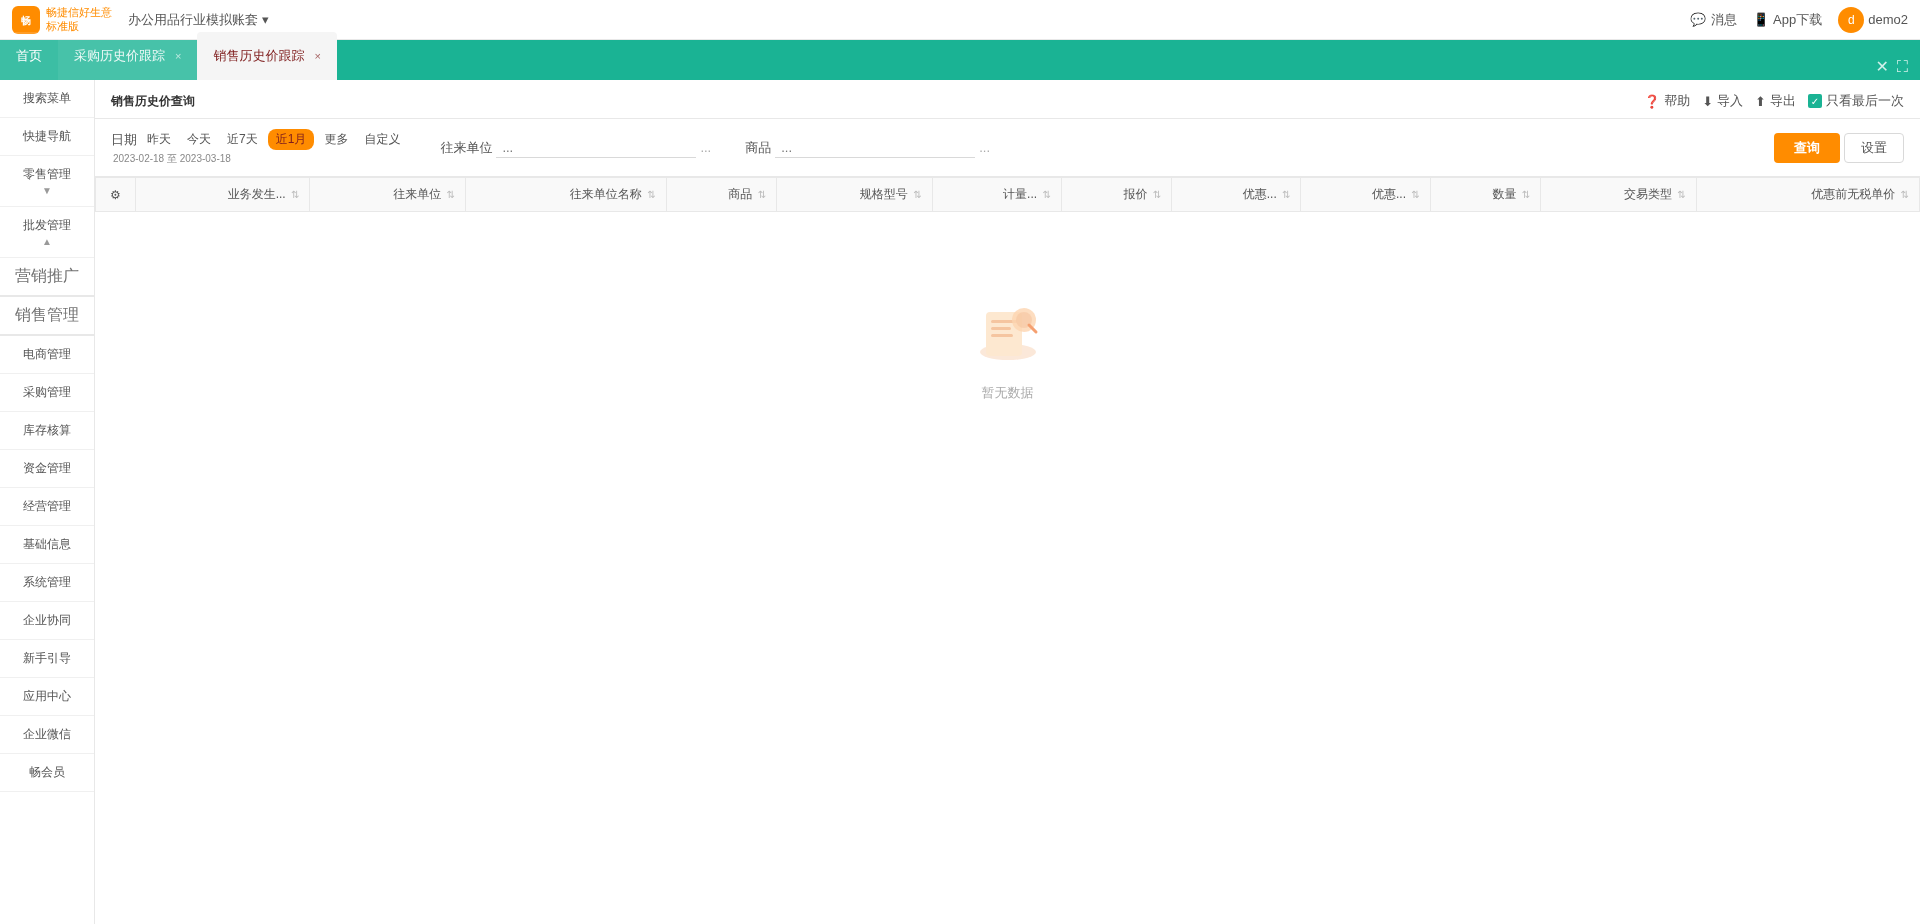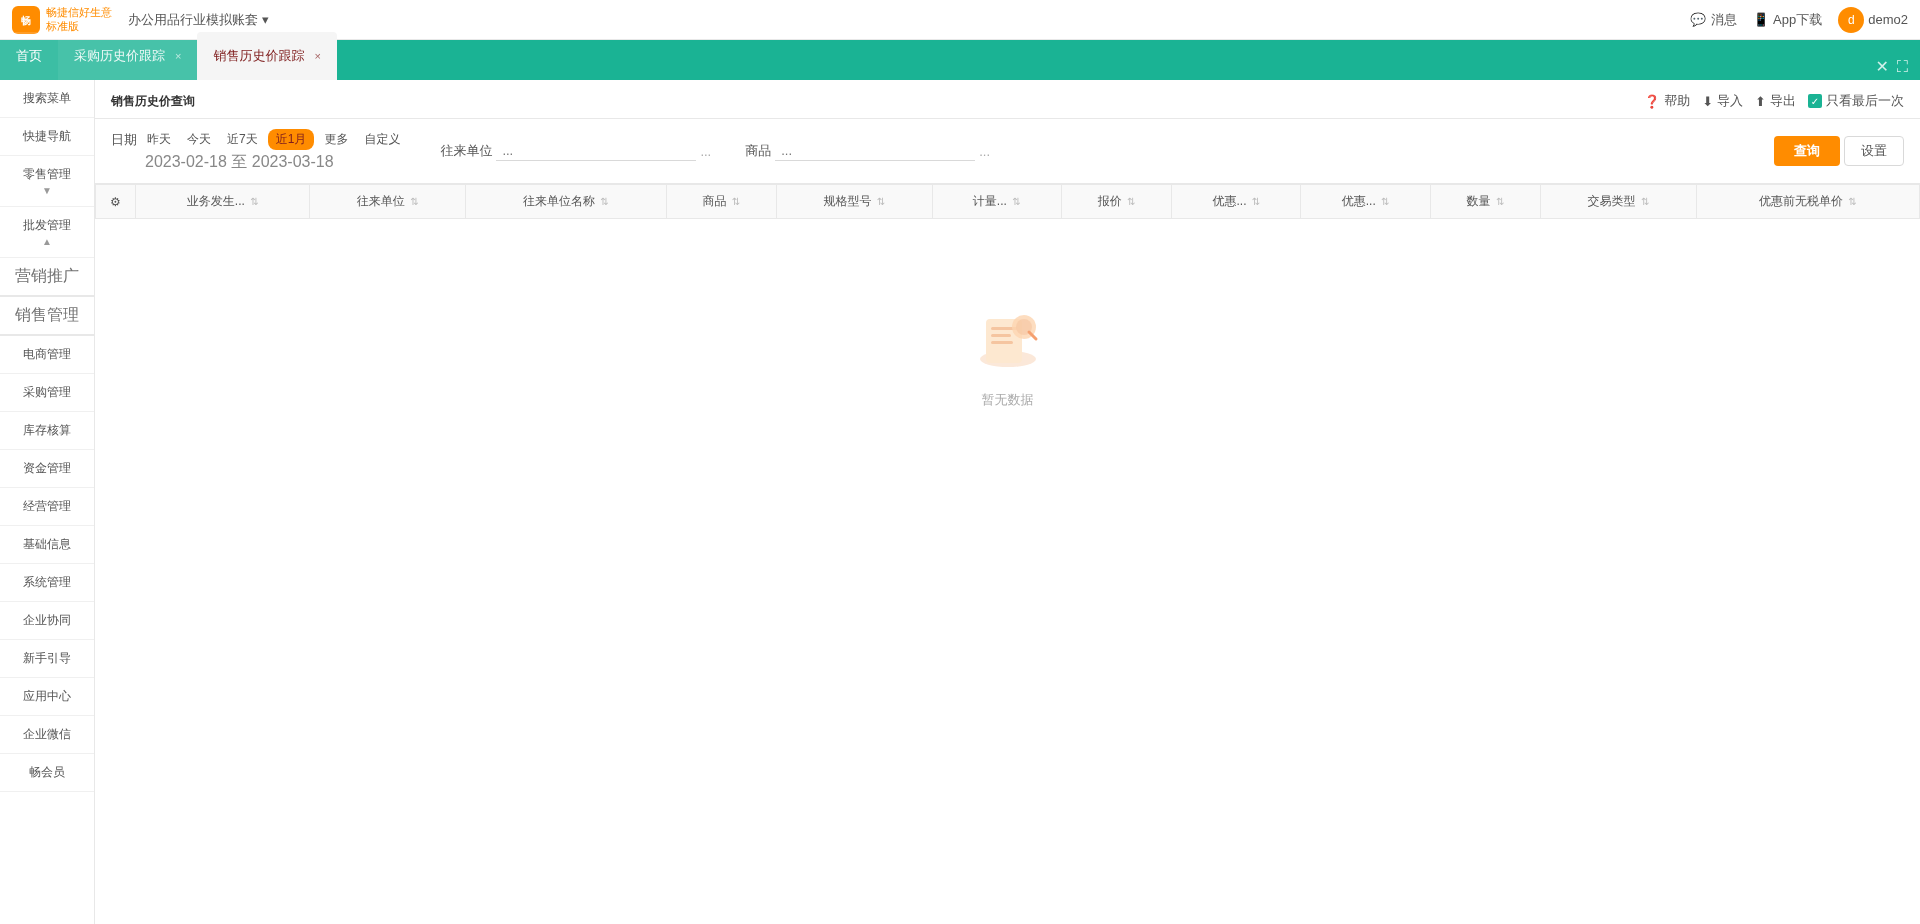--- a/index.html
+++ b/index.html
@@ -126,21 +126,21 @@
       display: flex;
       align-items: center;
       gap: 34px;
       flex-wrap: wrap;
     }
     .filter-label { color: #555; font-size: 13px; white-space: nowrap; }
     .date-filter { display: flex; flex-direction: column; gap: 2px; }
     .date-buttons { display: flex; align-items: center; gap: 4px; }
     .date-btn { padding: 2px 6px; font-size: 12px; color: #555; cursor: pointer; border-radius: 3px; border: none; background: transparent; }
     .date-btn.active { background: #ff8c00; color: #7f1d1d; border-radius: 8px; padding: 2px 8px; }
-    .date-range { font-size: 16px; color: #888; padding-left: 2px; margin-left: 32px; }
+    .date-range { font-size: 10px; color: #888; padding-left: 2px; }
     .filter-input { display: flex; align-items: center; gap: 4px; }
     .filter-input-label { color: #555; font-size: 13px; white-space: nowrap; }
     .input-field { border: none; border-bottom: 1px solid #d9d9d9; padding: 2px 6px; font-size: 13px; width: 200px; outline: none; color: #333; }
     .input-dots { color: #aaa; font-size: 13px; cursor: pointer; }
     .query-btn {
       background: #ff8c00;
       color: white;
       border: none;
       padding: 6px 20px;
       border-radius: 4px;
@@ -163,21 +163,21 @@
     .table-area { flex: 1; overflow: auto; background: #fff; }
     .data-table { width: 100%; border-collapse: collapse; }
     .data-table th {
       background: #f9f9f9;
       border: 1px solid #e8e8e8;
       padding: 8px 10px;
       font-size: 12px;
       color: #555;
       white-space: nowrap;
       font-weight: normal;
-      text-align: center;
+      text-align: right;
       cursor: pointer;
     }
     .data-table th:first-child { width: 40px; text-align: center; }
     .data-table th .sort-arrows { font-size: 10px; color: #bbb; margin-left: 2px; }
     .settings-col { width: 36px; }
 
     
     .empty-state {
       display: flex;
       flex-direction: column;

